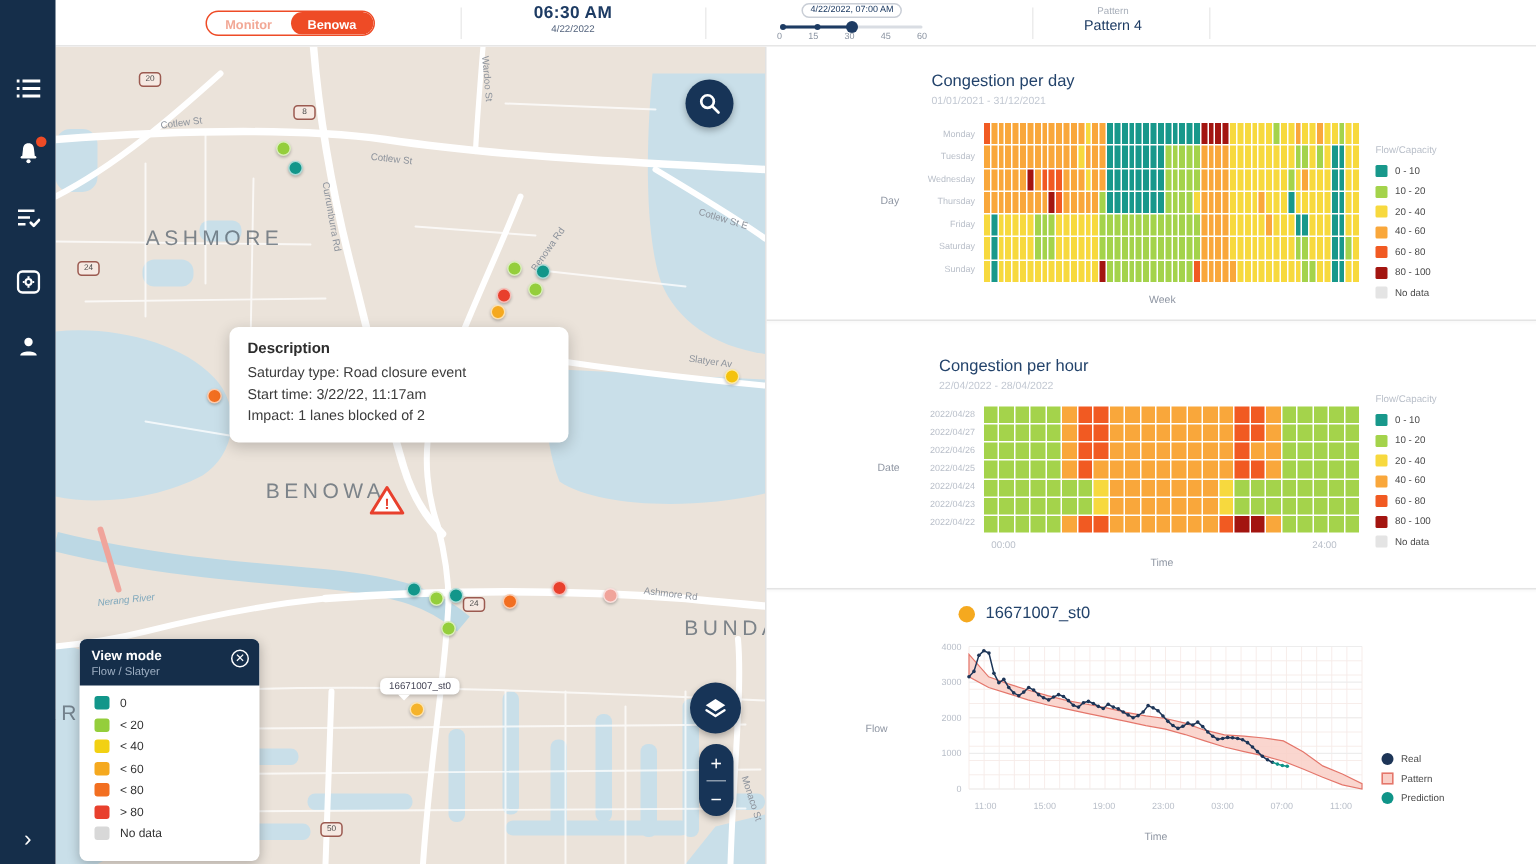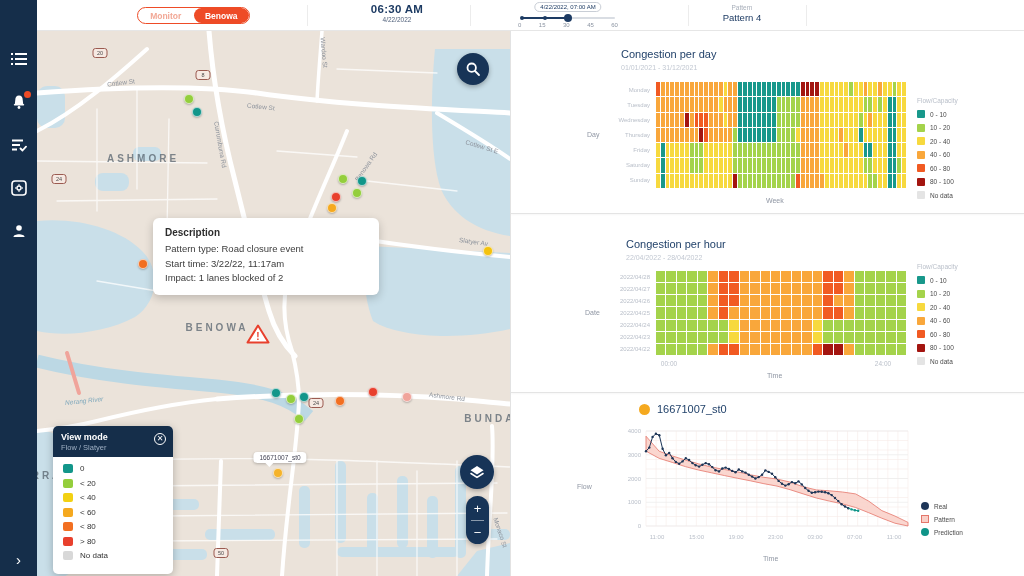--- a/index.html
+++ b/index.html
@@ -17,21 +17,21 @@
 
   
   #header { position:absolute; left:37px; top:0; width:987px; height:31px; background:#fff;
     border-bottom:1px solid #e6e6e6; z-index:30; }
   .hdr-div { position:absolute; top:5px; width:1px; height:21px; background:#ececec; }
   #toggle { position:absolute; left:100px; top:7px; width:113px; height:17px; border:1px solid #ee4b26;
     border-radius:9px; background:#fff; display:flex; overflow:hidden; }
   #toggle .opt { flex:1; display:flex; align-items:center; justify-content:center; font-size:8.5px; font-weight:bold; cursor:pointer; }
   #toggle .monitor { color:#f2a896; }
   #toggle .analyze { background:#ee4b26; color:#fff; border-radius:9px; }
-  #time-block { position:absolute; left:300px; top:3px; width:120px; text-align:center; }
+  #time-block { position:absolute; left:285px; top:3px; width:120px; text-align:center; }
   #clock { font-size:11.5px; color:#1d3b63; font-weight:bold; letter-spacing:.3px; }
   #hdate { font-size:6.5px; color:#52627c; margin-top:1px; }
   #slider { position:absolute; left:481px; top:1px; width:100px; height:29px; }
   #sl-tip { position:absolute; left:50%; transform:translateX(-50%); top:1px; font-size:6px; color:#1d3b63;
     border:1px solid #c9ced6; border-radius:7px; padding:1px 5px; background:#fff; white-space:nowrap; }
   #sl-track { position:absolute; left:3px; right:3px; top:16px; height:2px; background:#d9dde3; border-radius:1px; }
   #sl-fill { position:absolute; left:0; top:0; height:2px; background:#1d3b63; }
   .sl-dot { position:absolute; top:-1px; width:4px; height:4px; border-radius:50%; background:#1d3b63; }
   #sl-handle { position:absolute; top:-3px; width:8px; height:8px; border-radius:50%; background:#1d3b63; cursor:pointer; }
   #sl-ticks { position:absolute; left:0px; right:0px; top:21px; display:flex; justify-content:space-between;
@@ -40,22 +40,22 @@
   #pattern-label { font-size:6.5px; color:#a7aeb9; }
   #pattern-value { font-size:9.5px; color:#1d3b63; margin-top:1px; }
   #views-btn { position:absolute; left:795px; top:0; width:110px; height:31px; display:flex; align-items:center;
     justify-content:center; gap:6px; cursor:pointer; }
   #views-label { font-size:8.5px; color:#1d3b63; }
 
   
   #map { position:absolute; left:37px; top:31px; width:473px; height:545px; background:#ebe3da; overflow:hidden; }
   #map-canvas { position:absolute; left:0; top:0; }
   #map-objects { position:absolute; left:0; top:0; width:473px; height:545px; }
-  .place-label { position:absolute; transform:translate(-50%,-50%); font-size:10px; letter-spacing:3px;
-    color:#57636e; white-space:nowrap; font-weight:bold; opacity:.75; }
+  .place-label { position:absolute; transform:translate(-50%,-50%); font-size:14px; letter-spacing:3px;
+    color:#57636e; white-space:nowrap; font-weight:normal; opacity:.75; }
   .road-label { position:absolute; font-size:6.5px; color:#8d939c; white-space:nowrap; transform-origin:center; }
   .road-label.water { color:#7fa8bc; font-style:italic; }
   .shield { position:absolute; transform:translate(-50%,-50%); min-width:15px; height:10px; padding:0 2px;
     background:#f6e9e2; border:1px solid #9b5a50; border-radius:3px; font-size:5.5px; color:#4a4a4a;
     display:flex; align-items:center; justify-content:center; }
   .marker { position:absolute; width:10px; height:10px; border-radius:50%; transform:translate(-50%,-50%);
     border:1px solid rgba(255,255,255,.65); box-shadow:0 1px 2px rgba(0,0,0,.25); cursor:pointer; }
   #incident { position:absolute; transform:translate(-50%,-50%); cursor:pointer; }
   #station-tip { position:absolute; transform:translate(-50%,-100%); background:#fff; border-radius:4px;
     padding:2px 6px; font-size:6.5px; color:#445; box-shadow:0 1px 3px rgba(0,0,0,.25); white-space:nowrap; }
@@ -306,21 +306,21 @@
           <path d="M12 2 L22.5 19 L1.5 19 Z" fill="#fff" stroke="#e8402d" stroke-width="2" stroke-linejoin="round"></path>
           <text x="12" y="16" text-anchor="middle" font-size="10" font-weight="bold" fill="#e8402d" font-family="Liberation Sans,sans-serif">!</text>
         </svg>
     </div>
 
     <div id="station-tip" style="left: 243px; top: 432px;">16671007_st0</div>
 
     <div id="popup">
       <div id="popup-title">Description</div>
       <div id="popup-lines">
-          <div class="popup-line">Pattern type: Road closure event</div>
+          <div class="popup-line">Saturday type: Road closure event</div>
           <div class="popup-line">Start time: 3/22/22, 11:17am</div>
           <div class="popup-line">Impact: 1 lanes blocked of 2</div>
         </div>
     </div>
 
     <div id="view-mode">
       <div id="vm-header">
         <div id="vm-title">View mode</div>
         <div id="vm-sub">Flow / Slatyer</div>
         <div id="vm-close">✕</div>

